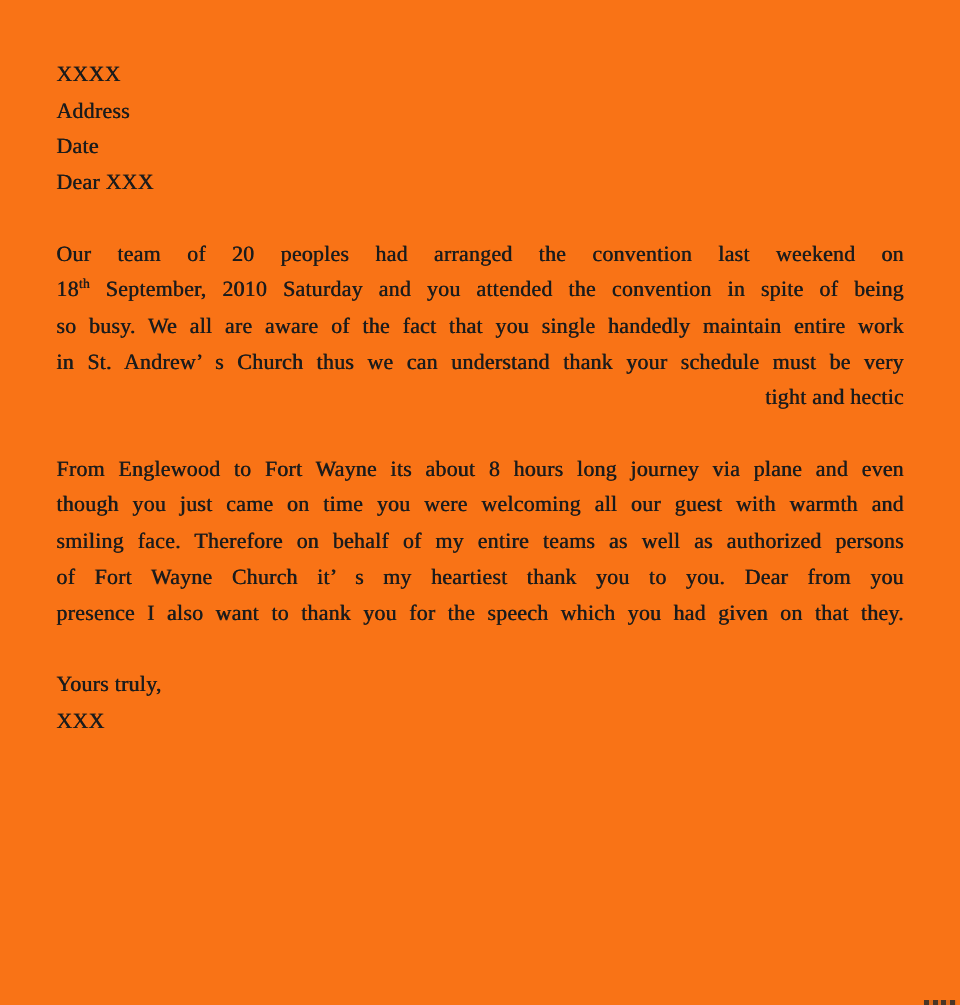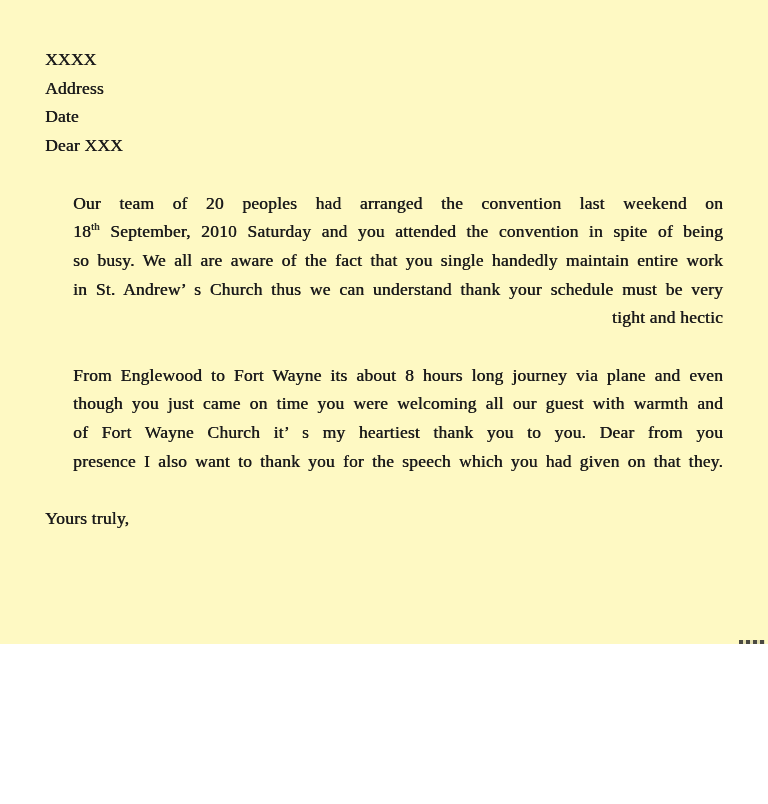--- a/index.html
+++ b/index.html
@@ -3,22 +3,22 @@
 <meta charset="utf-8">
 <style>
   html, body {
     margin: 0;
     padding: 0;
     background: #ffffff;
   }
   .page {
     position: relative;
     width: 768px;
-    height: 644px;
-    background: #fef9c3;
+    height: 804px;
+    background: #f97316;
     overflow: hidden;
     font-family: "Liberation Serif", "DejaVu Serif", serif;
     color: #1c1c1c;
   }
   .content {
     position: absolute;
     left: 45px;
     top: 45px;
     width: 678px;
     font-size: 17.5px;
@@ -27,21 +27,20 @@
     
     text-shadow: 0.45px 0 0 currentColor;
   }
   .line {
     text-align: left;
     white-space: nowrap;
   }
   .jline {
     text-align: justify;
     text-align-last: justify;
-    margin-left: 28px;
   }
   .lastline-left {
     text-align: right;
   }
   .spacer {
     height: 28.7px;
   }
   sup.ord {
     font-size: 0.62em;
     line-height: 0;
@@ -77,26 +76,28 @@
       <div class="jline">so busy. We all are aware of the fact that you single handedly maintain entire work</div>
       <div class="jline">in St. Andrew’ s Church thus we can understand thank your schedule must be very</div>
       <div class="lastline-left">tight and hectic</div>
     </div>
 
     <div class="spacer"></div>
 
     <div>
       <div class="jline">From Englewood to Fort Wayne its about 8 hours long journey via plane and even</div>
       <div class="jline">though you just came on time you were welcoming all our guest with warmth and</div>
+      <div class="jline">smiling face. Therefore on behalf of my entire teams as well as authorized persons</div>
       <div class="jline">of Fort Wayne Church it’ s my heartiest thank you to you. Dear from you</div>
       <div class="jline">presence I also want to thank you for the speech which you had given on that they.</div>
     </div>
 
     <div class="spacer"></div>
 
     <div>
       <div class="line">Yours truly,</div>
+      <div class="line">XXX</div>
     </div>
 
   </div>
 
   <div class="edge-artifact"></div>
 </div>
 
 </body></html>

